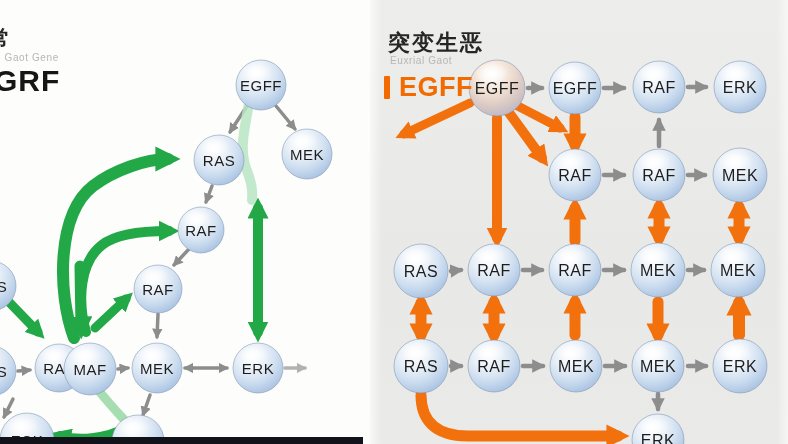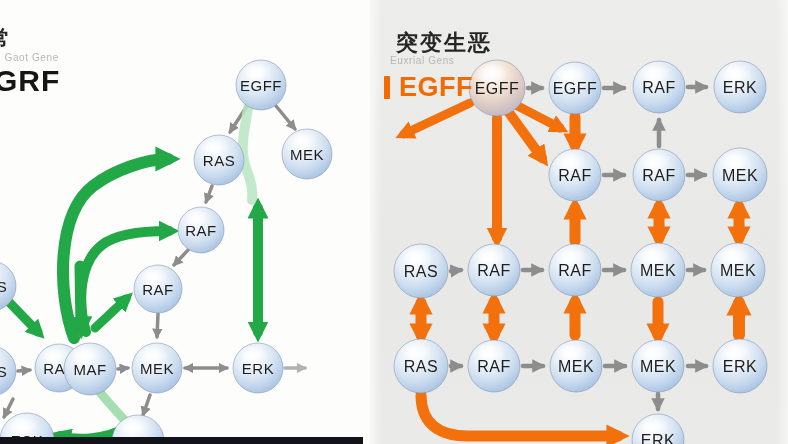--- a/index.html
+++ b/index.html
@@ -284,21 +284,21 @@
           <circle cx="370" cy="366" r="27" fill="url(#grad-blue)" stroke="rgba(125,145,175,0.55)" stroke-width="1"></circle>
           <ellipse cx="365.14" cy="351.96" rx="16.2" ry="10.26" fill="url(#grad-shine)"></ellipse>
           <text x="370" y="371.5" text-anchor="middle" class="node-label">ERK</text>
         </g>
         <g>
           <circle cx="288" cy="440" r="26" fill="url(#grad-blue)" stroke="rgba(125,145,175,0.55)" stroke-width="1"></circle>
           <ellipse cx="283.32" cy="426.48" rx="15.6" ry="9.88" fill="url(#grad-shine)"></ellipse>
           <text x="288" y="445.5" text-anchor="middle" class="node-label">ERK</text>
         </g>
       </svg>
-    <div class="hdr hdr-cjk" style="top:28px;left:26px;">突变生恶</div>
-    <div class="hdr hdr-sub" style="top:55px;left:20px;">Euxrial Gens</div>
+    <div class="hdr hdr-cjk" style="top:28px;left:18px;">突变生恶</div>
+    <div class="hdr hdr-sub" style="top:55px;left:20px;">Euxrial Gaot</div>
     <div class="hdr hdr-title-orange" style="position:absolute;top:72px;left:14px;">
       <span class="accent-bar"></span>
       <span class="txt">EGFF</span>
     </div>
   </div>
 
 </div>
 
 </body></html>

